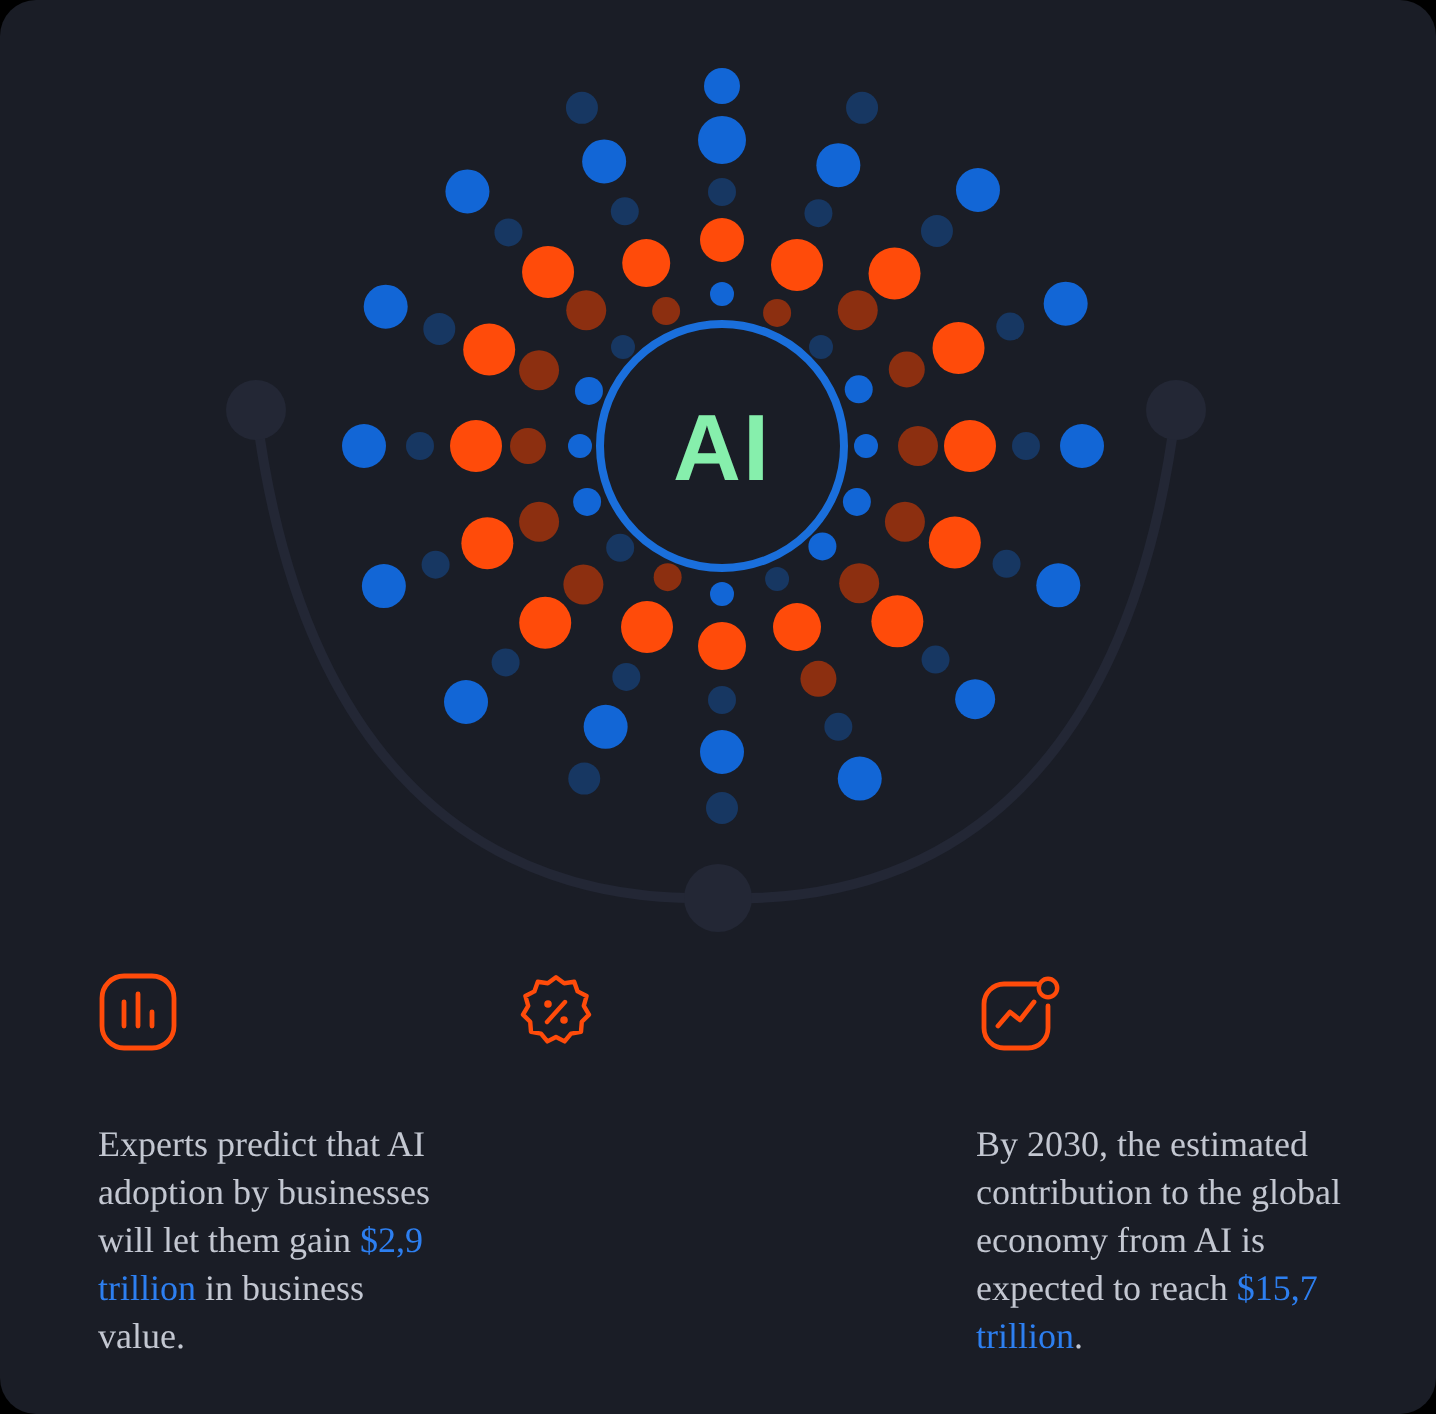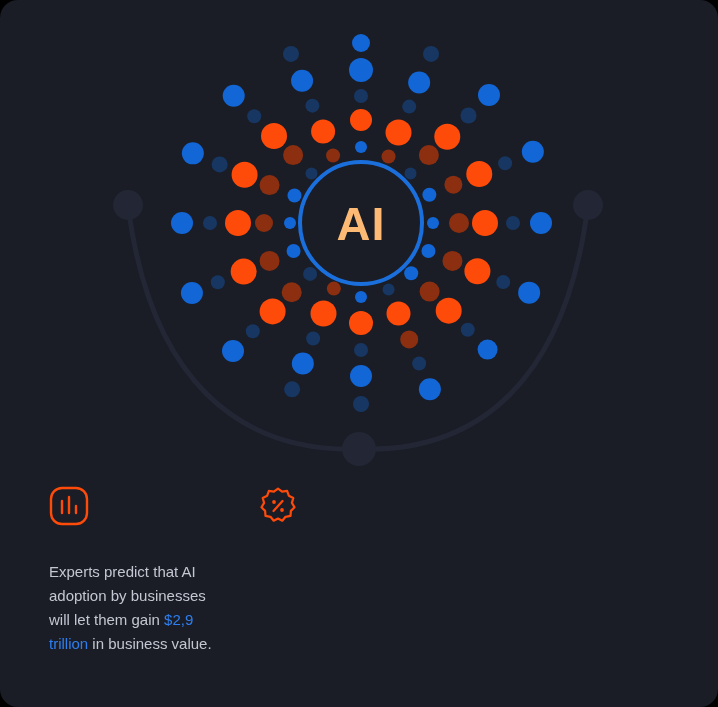--- a/index.html
+++ b/index.html
@@ -49,21 +49,21 @@
     left: 298px;
     top: 160px;
     width: 126px;
     height: 126px;
     display: flex;
     align-items: center;
     justify-content: center;
     font-size: 47px;
     font-weight: 700;
     letter-spacing: 1px;
-    color: #fdba74;
+    color: #86efac;
     font-family: "Liberation Sans", sans-serif;
     pointer-events: none;
   }
 
   
   #stats-row {
     position: absolute;
     left: 0;
     top: 486px;
     width: 718px;
@@ -78,25 +78,25 @@
   .stat-col.col-2 { padding-left: 19px; }
   .stat-col.col-3 { padding-left: 10px; }
 
   .stat-icon {
     height: 46px;
     margin-bottom: 22px;
   }
   .stat-icon svg { display: block; }
 
   .stat-text {
-    font-size: 15px;
+    font-size: 18px;
     line-height: 24px;
     color: #c3c7d1;
     max-width: 176px;
-    font-family: Liberation Sans, sans-serif;
+    font-family: Liberation Serif, serif;
     margin-top: 28px;
   }
   .col-2 .stat-text { max-width: 186px; }
   .col-3 .stat-text { max-width: 186px; }
 
   .hl-blue { color: #2d7ff0; }
 </style>
 </head>
 <body>
 
@@ -218,15 +218,25 @@
       <div class="stat-icon">
         <svg width="40" height="40" viewBox="0 0 40 40">
           <path d="M20 2.6 l4.1 3.0 5.0 -0.7 1.7 4.8 4.5 2.3 -1.4 4.9 2.6 4.4 -3.6 3.6 -0.4 5.0 -5.0 0.9 -3.2 3.9 -4.3 -2.2 -4.3 2.2 -3.2 -3.9 -5.0 -0.9 -0.4 -5.0 -3.6 -3.6 2.6 -4.4 -1.4 -4.9 4.5 -2.3 1.7 -4.8 5.0 0.7 Z" fill="none" stroke="#ff4b0a" stroke-width="2.2" stroke-linejoin="round"></path>
           <line x1="15.5" y1="25" x2="24.5" y2="15" stroke="#ff4b0a" stroke-width="2.2" stroke-linecap="round"></line>
           <circle cx="16" cy="16" r="1.9" fill="#ff4b0a"></circle>
           <circle cx="24" cy="24" r="1.9" fill="#ff4b0a"></circle>
         </svg>
       </div>
     </div>
 
+    <div class="stat-col col-3">
+      <div class="stat-icon">
+        <svg width="44" height="42" viewBox="0 0 44 42">
+          <path d="M30 6 H14 A10 10 0 0 0 4 16 V28 A10 10 0 0 0 14 38 H26 A10 10 0 0 0 36 28 V17" fill="none" stroke="#ff4b0a" stroke-width="2.4" stroke-linecap="round"></path>
+          <circle cx="36" cy="8" r="4.6" fill="none" stroke="#ff4b0a" stroke-width="2.2"></circle>
+          <polyline points="11,27 17,20 22,24 29,15" fill="none" stroke="#ff4b0a" stroke-width="2.4" stroke-linecap="round" stroke-linejoin="round"></polyline>
+        </svg>
+      </div>
+      <div class="stat-text"><span>By 2030, the estimated contribution to the global economy from AI is expected to reach </span><span class="hl-blue">$15,7 trillion</span><span>.</span></div>
+    </div>
 
   </div>
 </div>
 
 </body></html>

